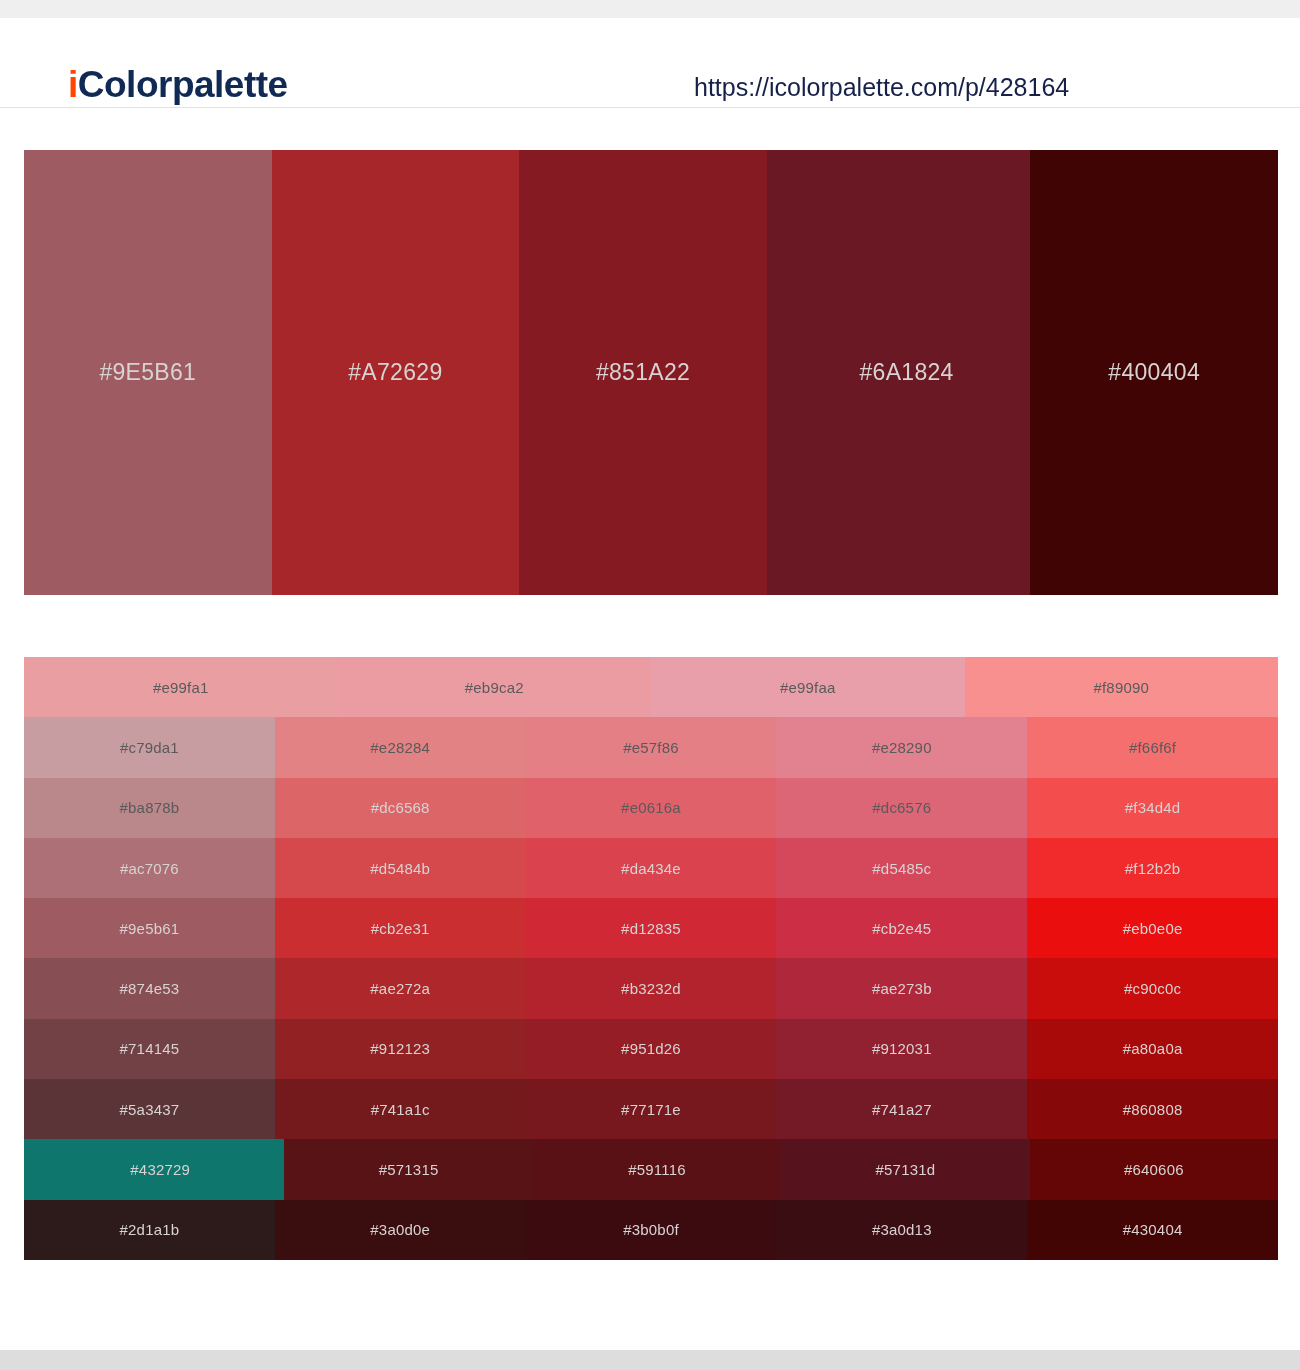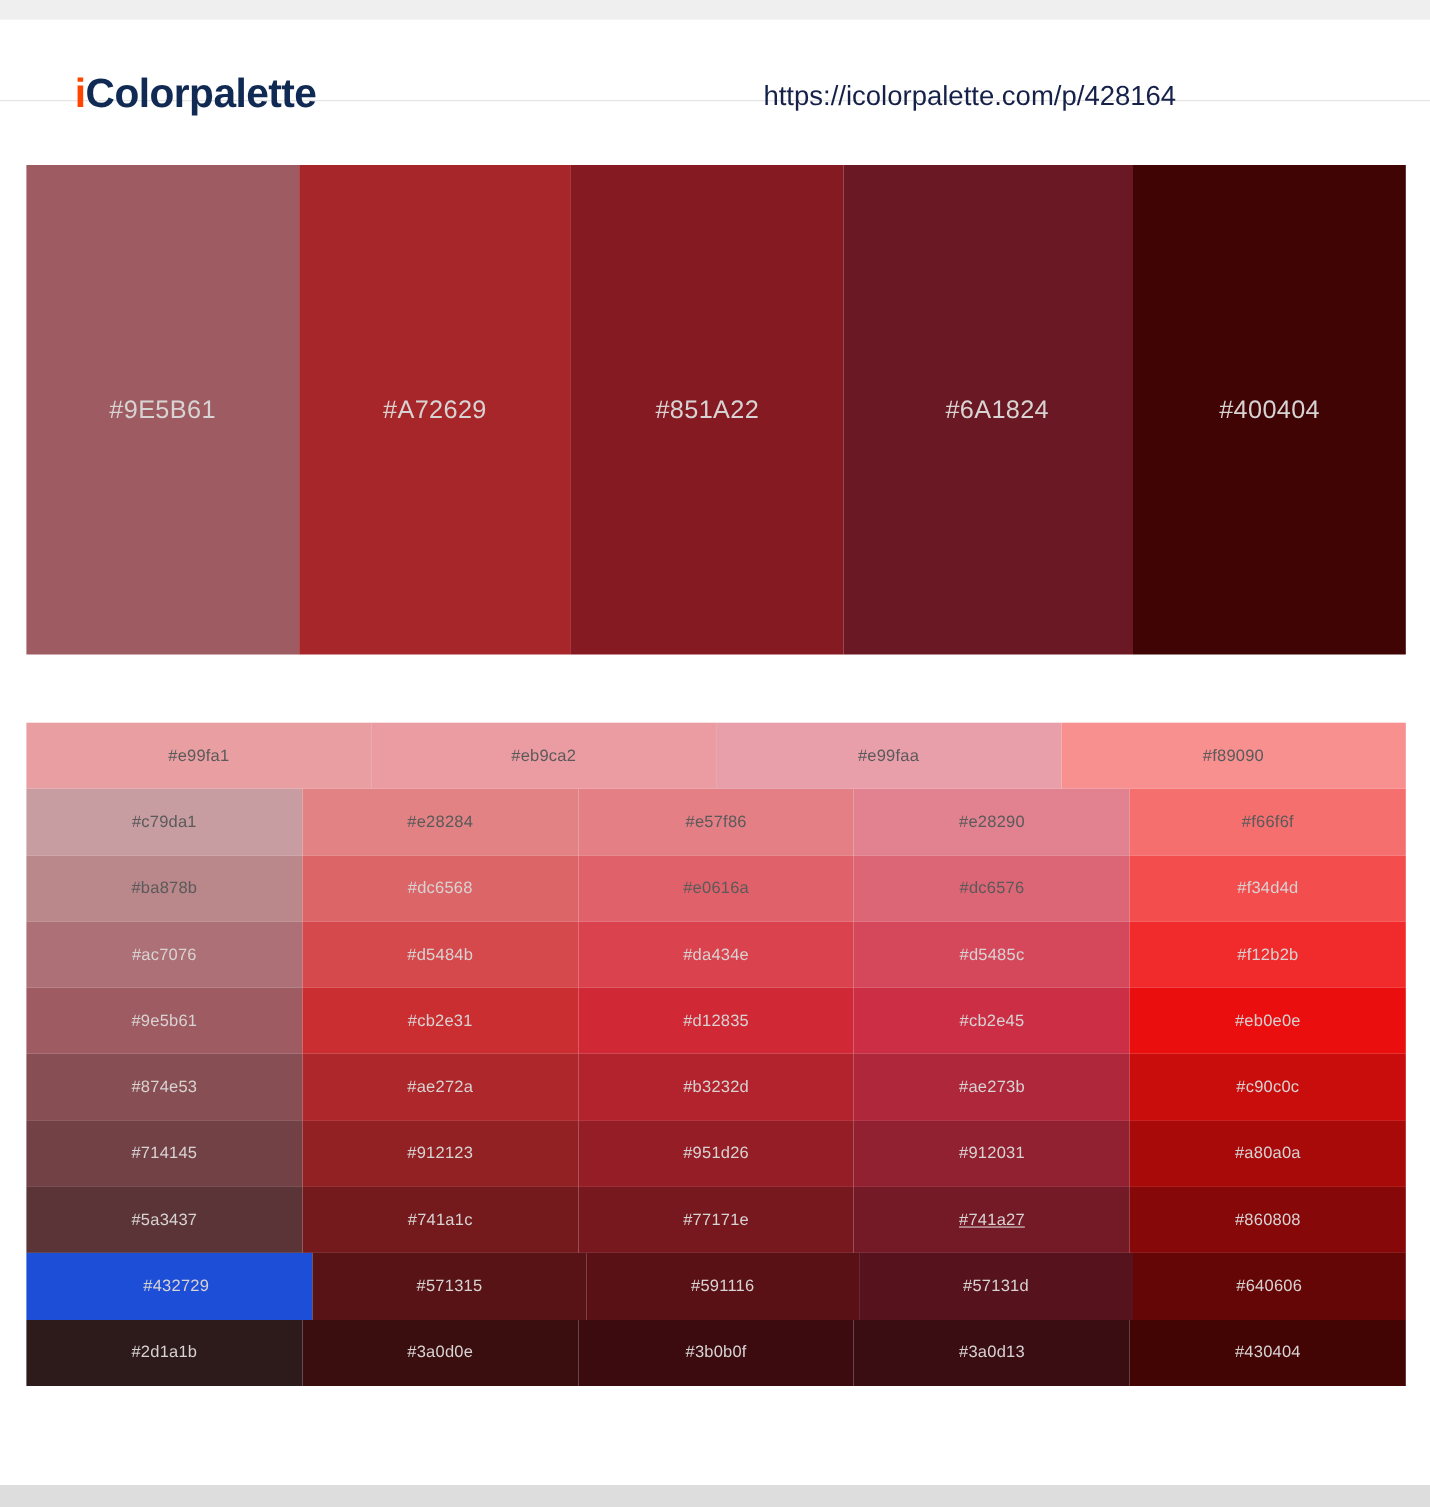--- a/index.html
+++ b/index.html
@@ -14,21 +14,21 @@
     font-family: "Liberation Sans", sans-serif;
     overflow: hidden;
     position: relative;
   }
   .topbar {
     height: 18px;
     background: #efefef;
     width: 100%;
   }
   .header {
-    height: 74px;
+    height: 90px;
     background: #ffffff;
     border-bottom: 1px solid #e2e2e2;
     position: relative;
     box-sizing: border-box;
   }
   .logo {
     position: absolute;
     left: 68px;
     top: 46px;
     font-size: 37px;
@@ -182,25 +182,25 @@
       <div class="shade-cell" style="background: rgb(113, 65, 69); color: rgb(216, 211, 211);">#714145</div>
       <div class="shade-cell" style="background: rgb(145, 33, 35); color: rgb(216, 211, 211);">#912123</div>
       <div class="shade-cell" style="background: rgb(149, 29, 38); color: rgb(216, 211, 211);">#951d26</div>
       <div class="shade-cell" style="background: rgb(145, 32, 49); color: rgb(216, 211, 211);">#912031</div>
       <div class="shade-cell" style="background: rgb(168, 10, 10); color: rgb(216, 211, 211);">#a80a0a</div>
     </div>
     <div class="shade-row">
       <div class="shade-cell" style="background: rgb(90, 52, 55); color: rgb(216, 211, 211);">#5a3437</div>
       <div class="shade-cell" style="background: rgb(116, 26, 28); color: rgb(216, 211, 211);">#741a1c</div>
       <div class="shade-cell" style="background: rgb(119, 23, 30); color: rgb(216, 211, 211);">#77171e</div>
-      <div class="shade-cell" style="background: rgb(116, 26, 39); color: rgb(216, 211, 211); text-decoration: underline;">#741a27</div>
+      <div class="shade-cell" style="background: rgb(116, 26, 39); color: rgb(216, 211, 211);">#741a27</div>
       <div class="shade-cell" style="background: rgb(134, 8, 8); color: rgb(216, 211, 211);">#860808</div>
     </div>
     <div class="shade-row">
-      <div class="shade-cell" style="background: #1d4ed8; color: rgb(216, 211, 211); padding-left: 12px;">#432729</div>
+      <div class="shade-cell" style="background: #0f766e; color: rgb(216, 211, 211); padding-left: 12px;">#432729</div>
       <div class="shade-cell" style="background: rgb(87, 19, 21); color: rgb(216, 211, 211);">#571315</div>
       <div class="shade-cell" style="background: rgb(89, 17, 22); color: rgb(216, 211, 211);">#591116</div>
       <div class="shade-cell" style="background: rgb(87, 19, 29); color: rgb(216, 211, 211);">#57131d</div>
       <div class="shade-cell" style="background: rgb(100, 6, 6); color: rgb(216, 211, 211);">#640606</div>
     </div>
     <div class="shade-row">
       <div class="shade-cell" style="background: rgb(45, 26, 27); color: rgb(216, 211, 211);">#2d1a1b</div>
       <div class="shade-cell" style="background: rgb(58, 13, 14); color: rgb(216, 211, 211);">#3a0d0e</div>
       <div class="shade-cell" style="background: rgb(59, 11, 15); color: rgb(216, 211, 211);">#3b0b0f</div>
       <div class="shade-cell" style="background: rgb(58, 13, 19); color: rgb(216, 211, 211);">#3a0d13</div>

